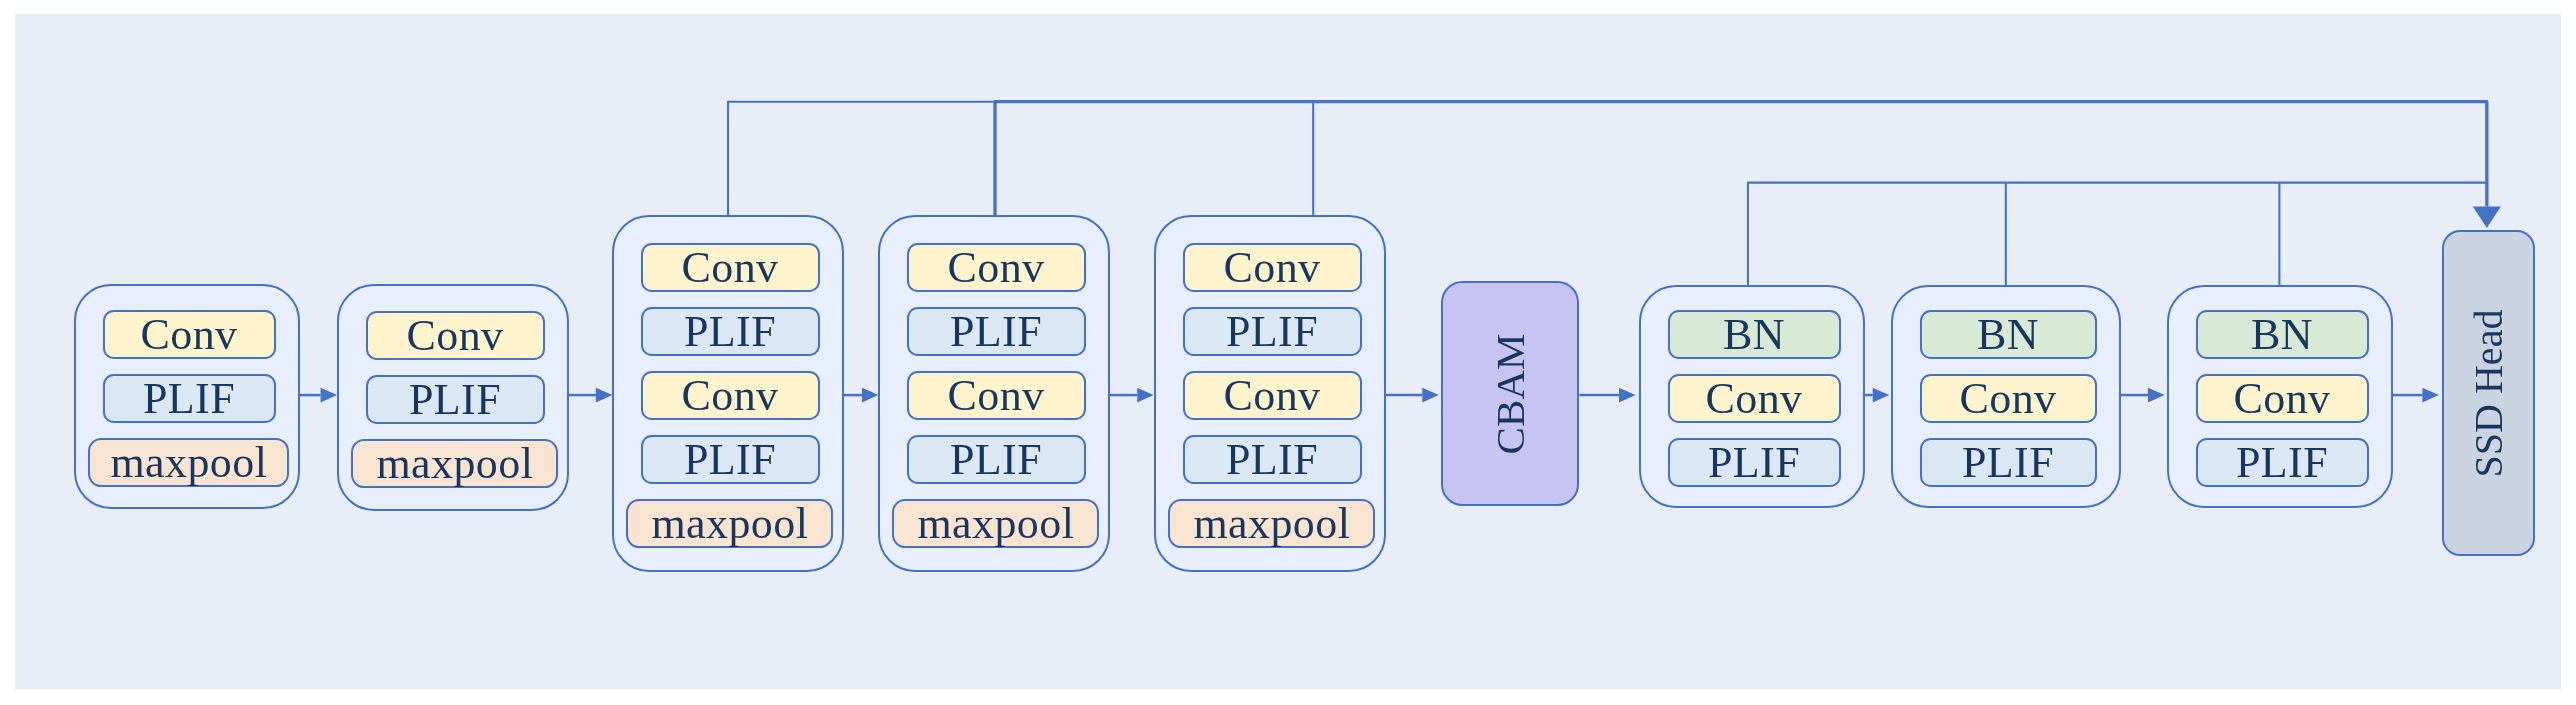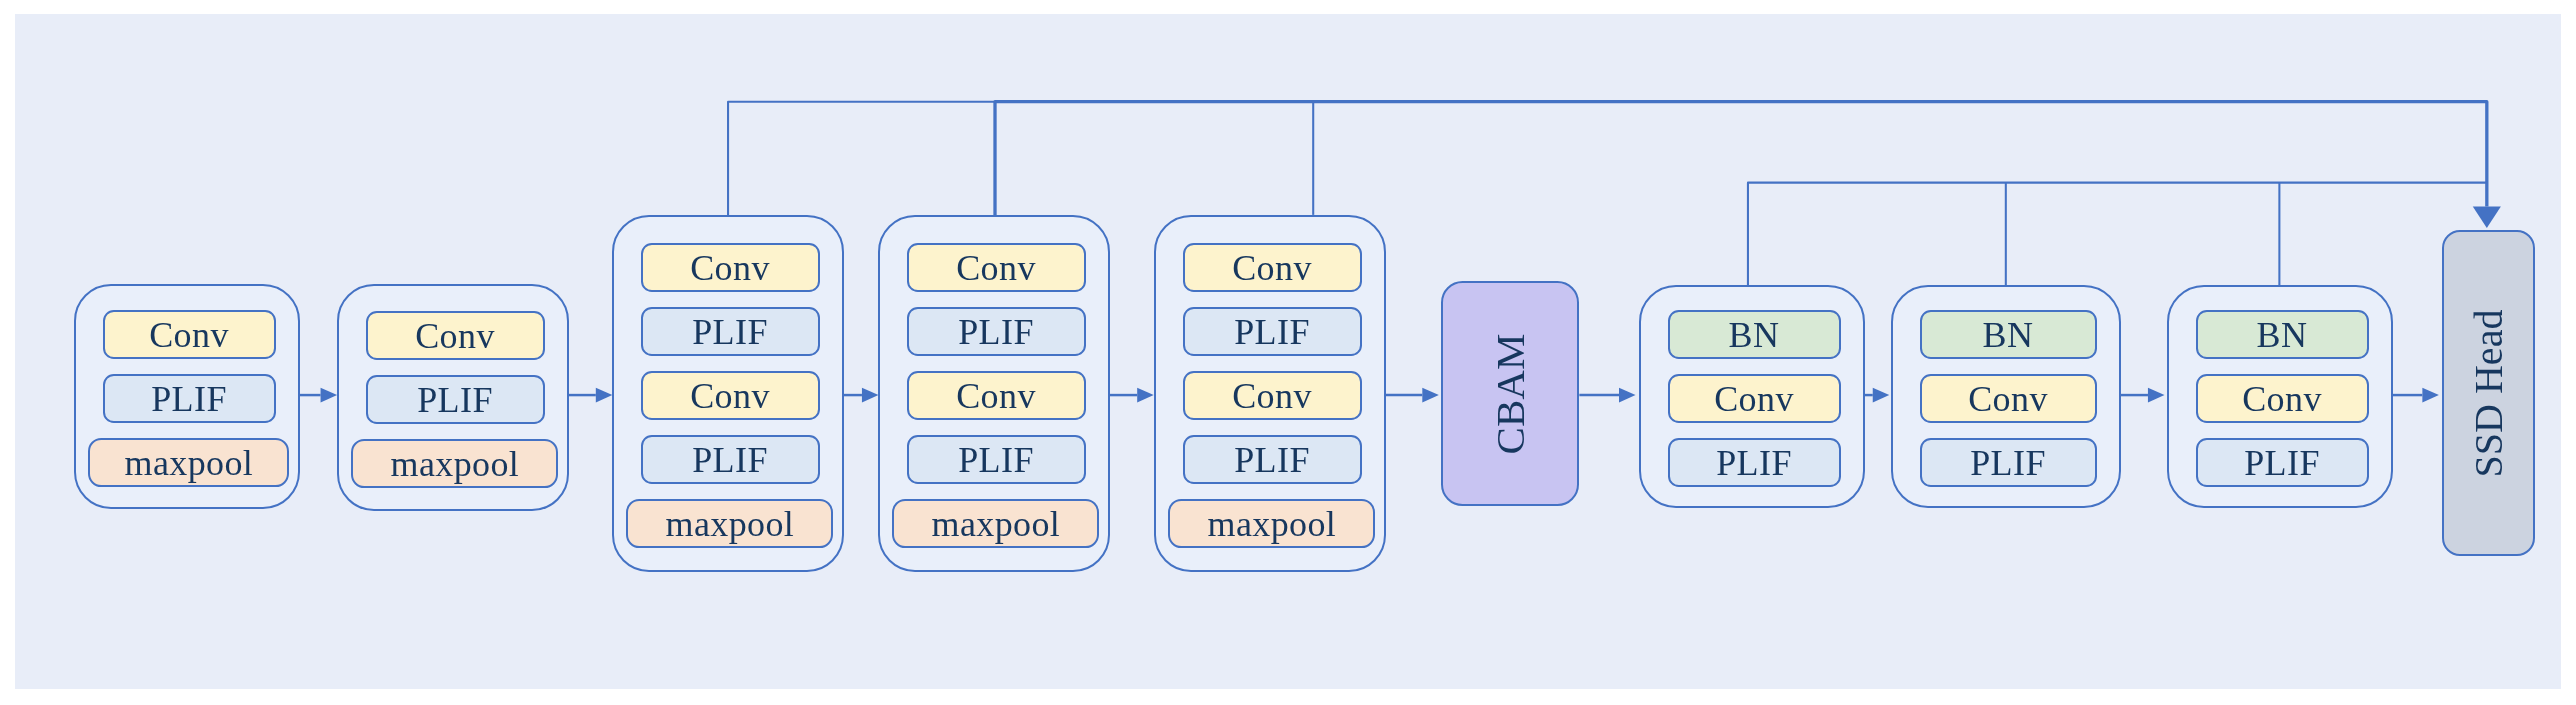--- a/index.html
+++ b/index.html
@@ -1,21 +1,21 @@
 <!DOCTYPE html>
 <html style="font-size:13.2px"><head>
 <meta charset="utf-8">
 <style>
   html,body{margin:0;padding:0;background:#ffffff;}
   body{font-family:"Liberation Serif","DejaVu Serif",serif;}
   .canvas{position:relative;width:2576px;height:705px;overflow:hidden;background:#ffffff;}
   .panel{position:absolute;}
   .stack{position:absolute;box-sizing:border-box;border:2.5px solid #4472c4;border-radius:37px;}
   .layer{position:absolute;box-sizing:border-box;border:2.5px solid #4472c4;display:flex;
-         align-items:center;justify-content:center;font-size:36px;line-height:1;
+         align-items:center;justify-content:center;font-size:44px;line-height:1;
          color:#17375e;letter-spacing:0.4px;}
   .vblock{display:flex;align-items:center;justify-content:center;}
   .vblock span{transform:rotate(-90deg);white-space:nowrap;font-size:41px;color:#17375e;}
   svg.wires{position:absolute;left:0;top:0;pointer-events:none;}
 </style>
 </head>
 <body>
 
 <div class="canvas" style="background: rgb(255, 255, 255);">
   <div class="panel" style="left: 15px; top: 14px; width: 2546px; height: 675px; background: rgb(232, 237, 248);"></div>

